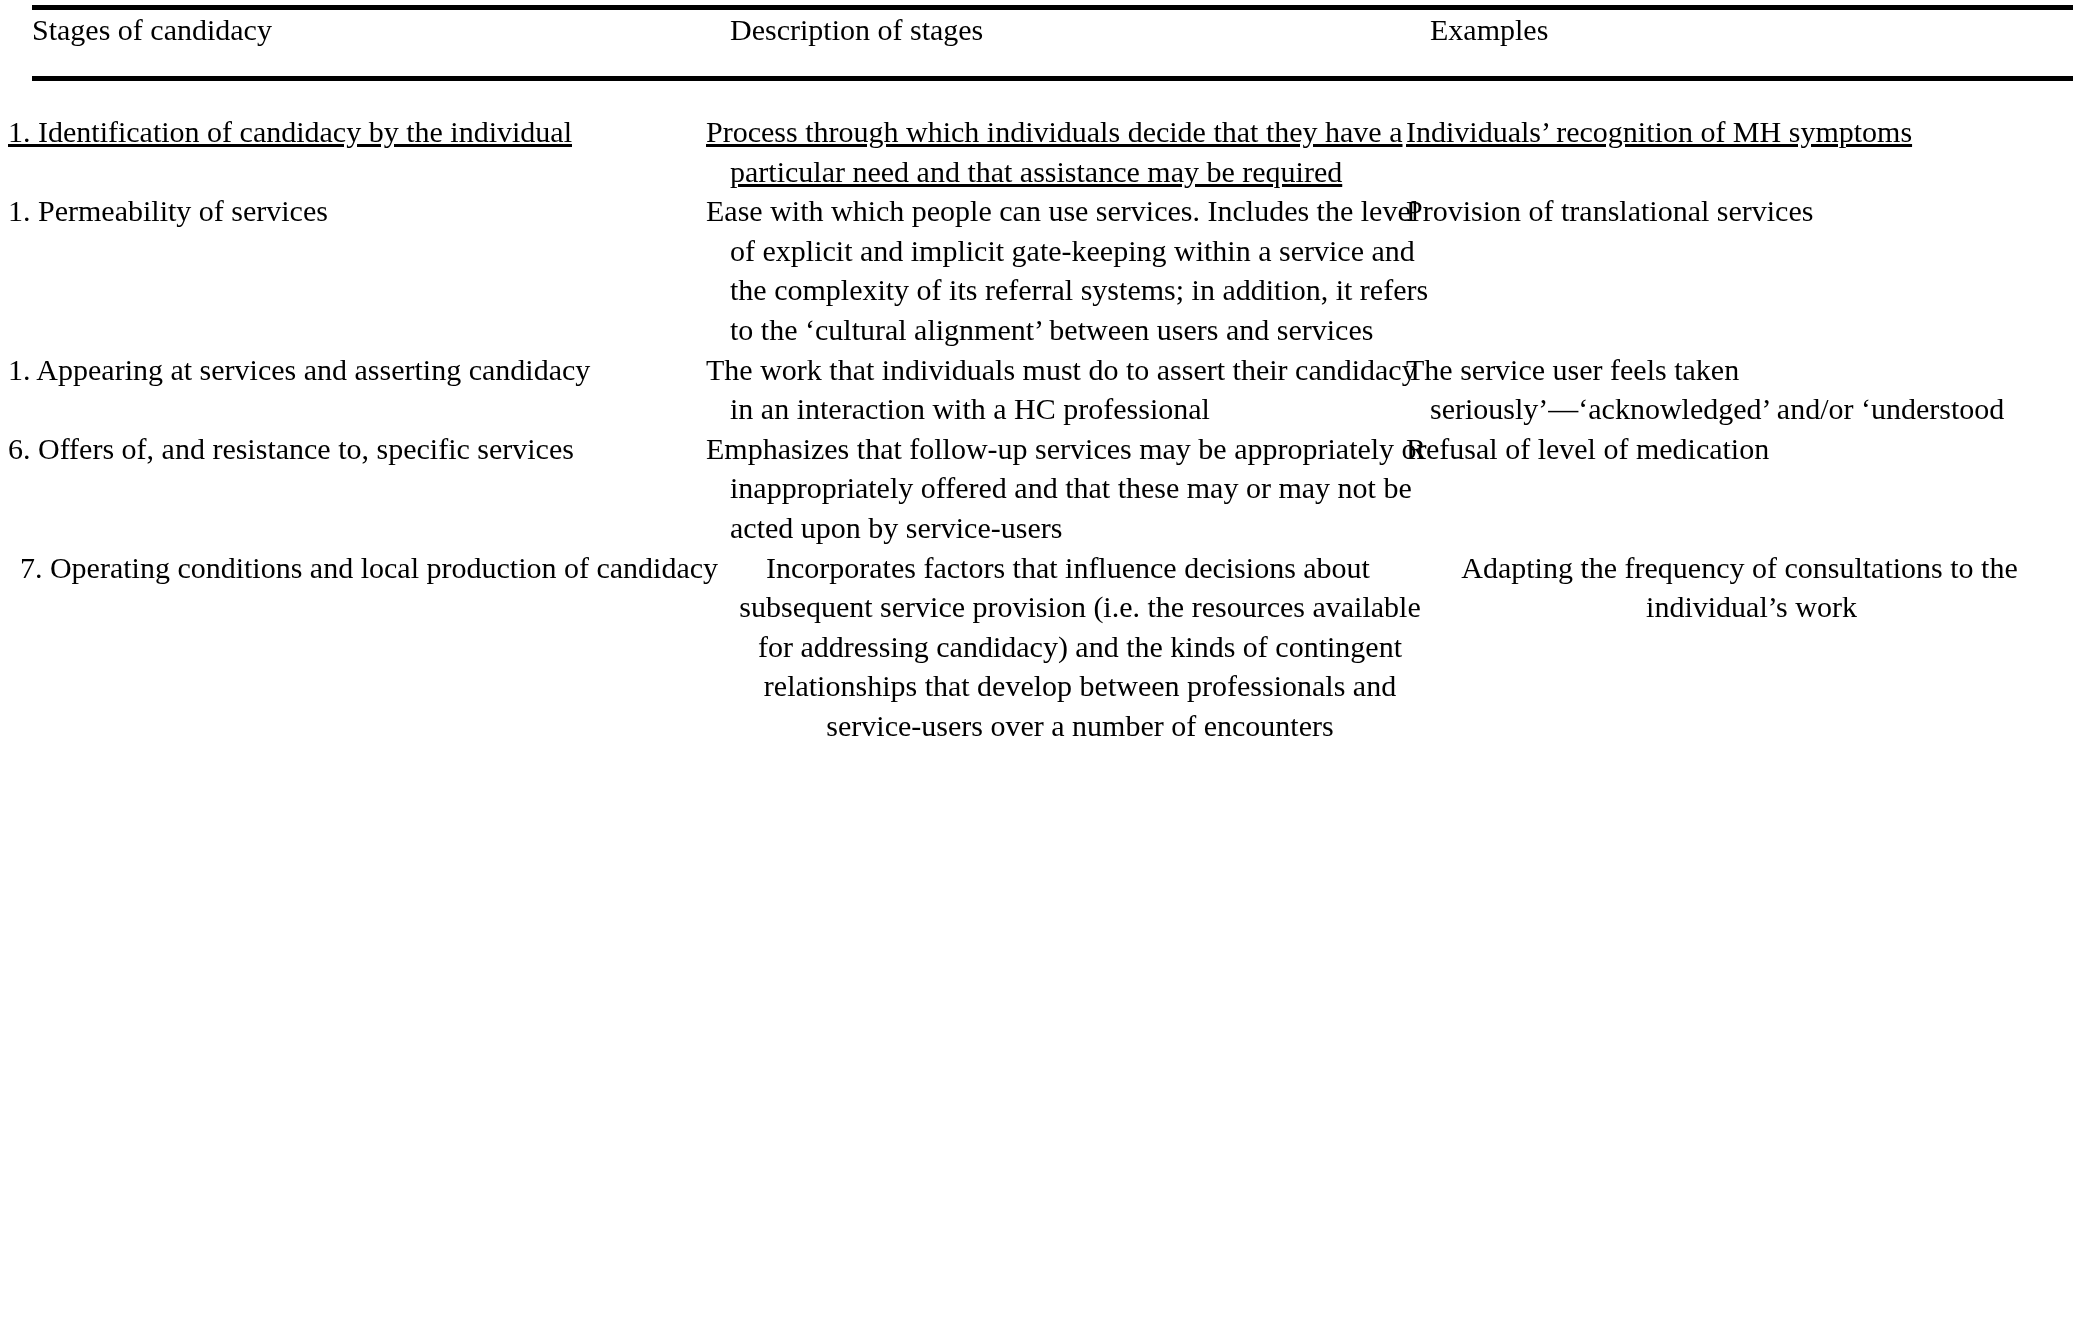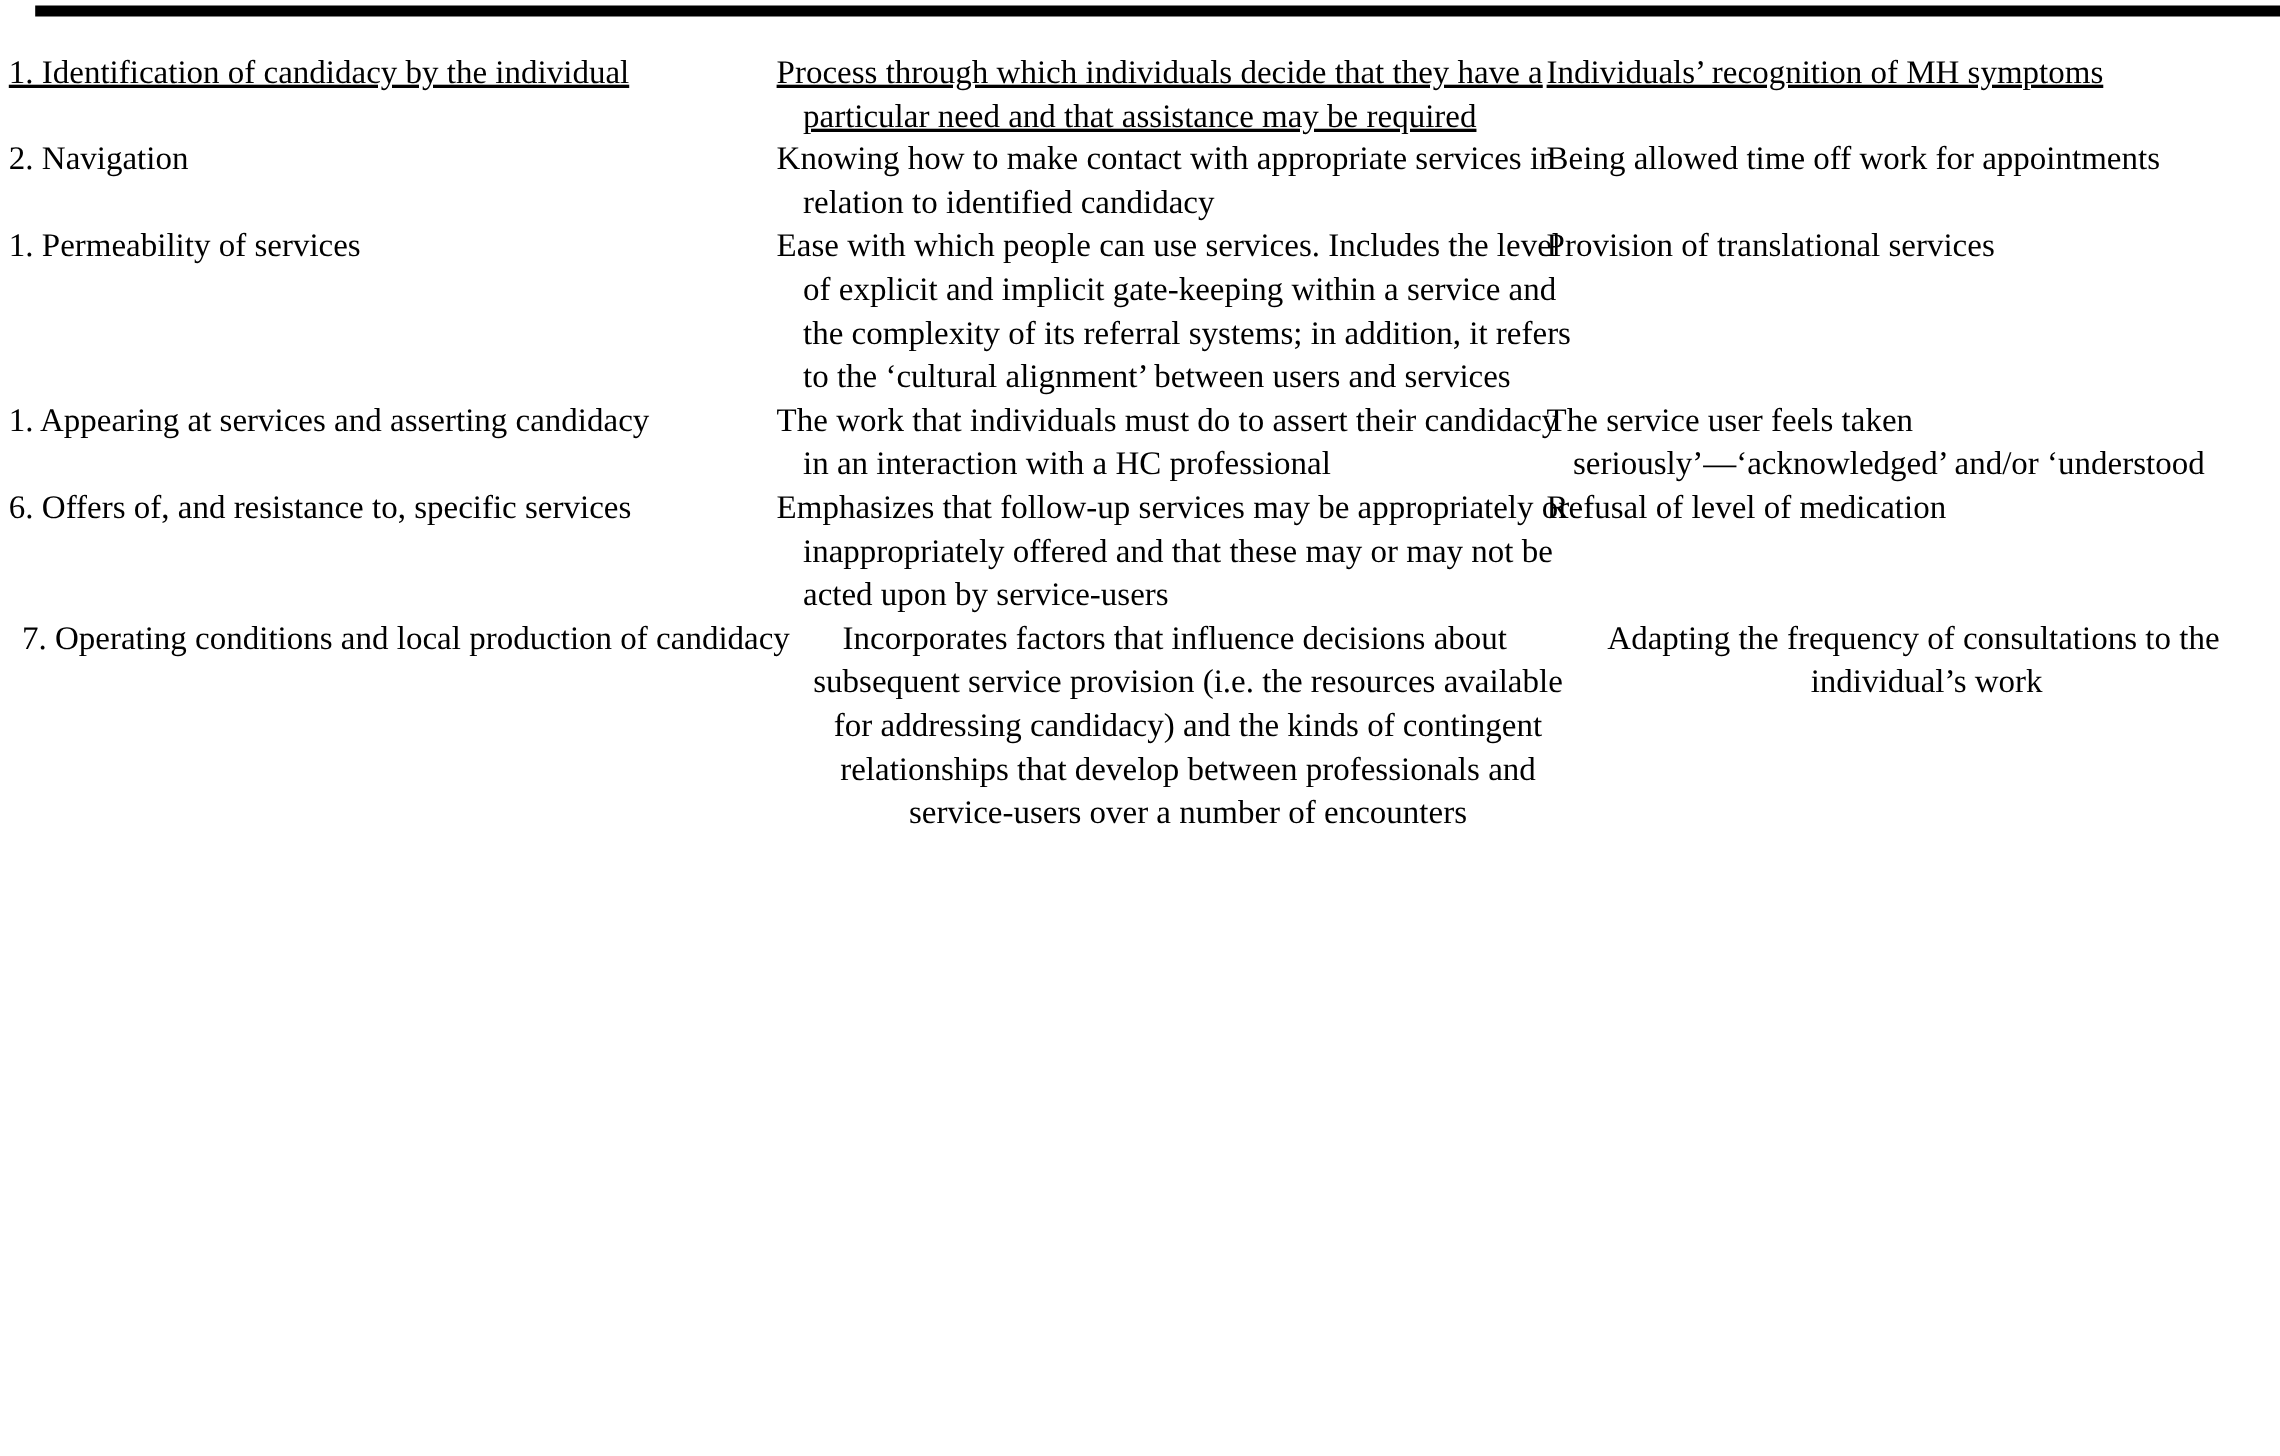--- a/index.html
+++ b/index.html
@@ -75,39 +75,48 @@
   
   td.examples { padding-right: 0; overflow: visible; white-space: normal; }
 </style>
 </head>
 <body>
 
 <div class="table-wrap">
 
   <div class="rule rule-top"></div>
 
+  <table class="candidacy">
+    <colgroup>
+      <col class="c1">
+        <col class="c2">
+        <col class="c3">
+    </colgroup>
+    <thead>
+      <tr>
+        <th>Stages of candidacy</th>
+        <th>Description of stages</th>
+        <th>Examples</th>
+      </tr>
+    </thead>
+  </table>
 
   <div class="rule rule-header"></div>
 
   <table class="candidacy">
     <colgroup>
       <col class="c1">
         <col class="c2">
         <col class="c3">
     </colgroup>
     <tbody>
       <tr>
         <td>1. Identification of candidacy by the individual</td>
         <td>Process through which individuals decide that they have a particular need and that assistance may be required</td>
         <td class="examples">Individuals’ recognition of MH symptoms</td>
-      </tr>
-      <tr>
-        <td>2. Navigation</td>
-        <td>Knowing how to make contact with appropriate services in relation to identified candidacy</td>
-        <td class="examples">Being allowed time off work for appointments</td>
       </tr>
       <tr>
         <td>1. Permeability of services</td>
         <td>Ease with which people can use services. Includes the level of explicit and implicit gate-keeping within a service and the complexity of its referral systems; in addition, it refers to the ‘cultural alignment’ between users and services</td>
         <td class="examples">Provision of translational services</td>
       </tr>
       <tr>
         <td>1. Appearing at services and asserting candidacy</td>
         <td>The work that individuals must do to assert their candidacy in an interaction with a HC professional</td>
         <td class="examples">The service user feels taken seriously’—‘acknowledged’ and/or ‘understood</td>

